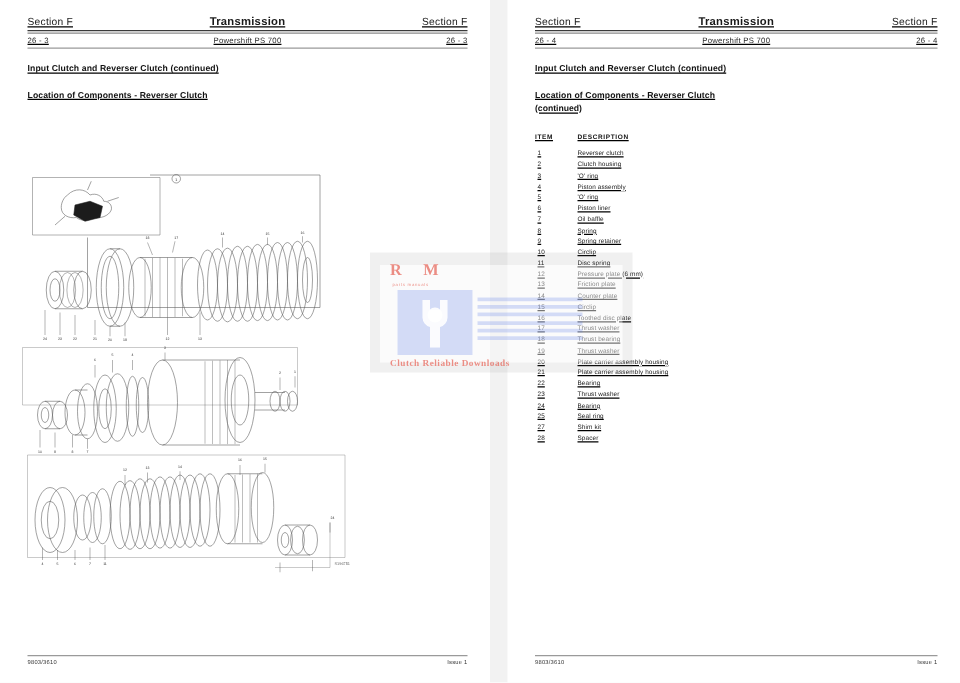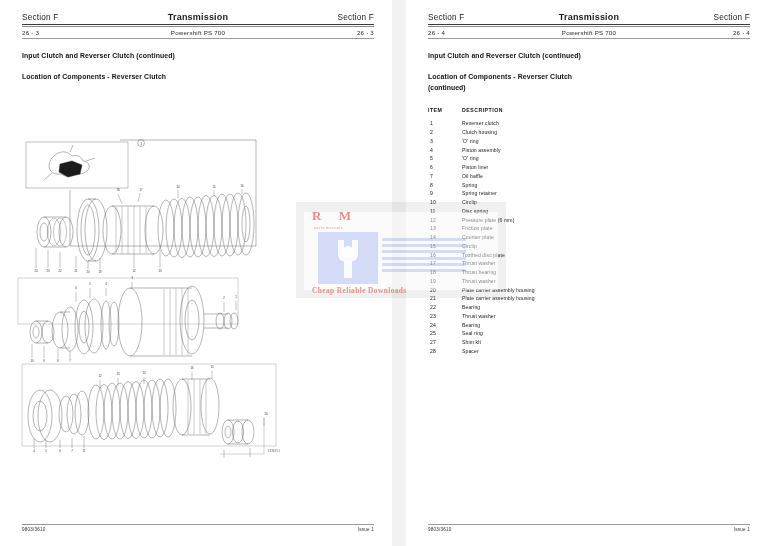--- a/index.html
+++ b/index.html
@@ -19,21 +19,21 @@
     position: relative;
     background: #ffffff;
     height: 546px;
   }
   #page-left  { width: 392px; }
   #gutter     { width: 14px; background: #f2f2f2; height: 546px; }
   #page-right { width: 362px; }
 
   .page-inner {
     position: absolute;
-    left: 22px; right: 18px; top: 12px; bottom: 12px;
+    left: 22px; right: 18px; top: 12px; bottom: 12px; text-decoration: underline;
   }
 
   
   .hdr-row1 {
     display: flex; align-items: baseline; justify-content: space-between;
     font-size: 8.2px; color: #1a1a1a; letter-spacing: .2px;
   }
   .hdr-row1 .center { font-weight: bold; font-size: 9px; text-align: right; }
   .hdr-rule-thick { height: 1.6px; background: #3a3a3a; margin-top: 1.5px; }
   .hdr-rule-thin  { height: .7px;  background: #8a8a8a; margin-top: .8px; }
@@ -531,16 +531,16 @@
       </svg>
     </div>
     <div class="wm-bars">
       <i></i>
         <i></i>
         <i></i>
         <i></i>
         <i></i>
         <i></i>
     </div>
-    <div class="wm-tag">Cheap Reliable Downloads</div>
+    <div class="wm-tag">Clutch Reliable Downloads</div>
   </div>
 
 </div>
 
 </body></html>

